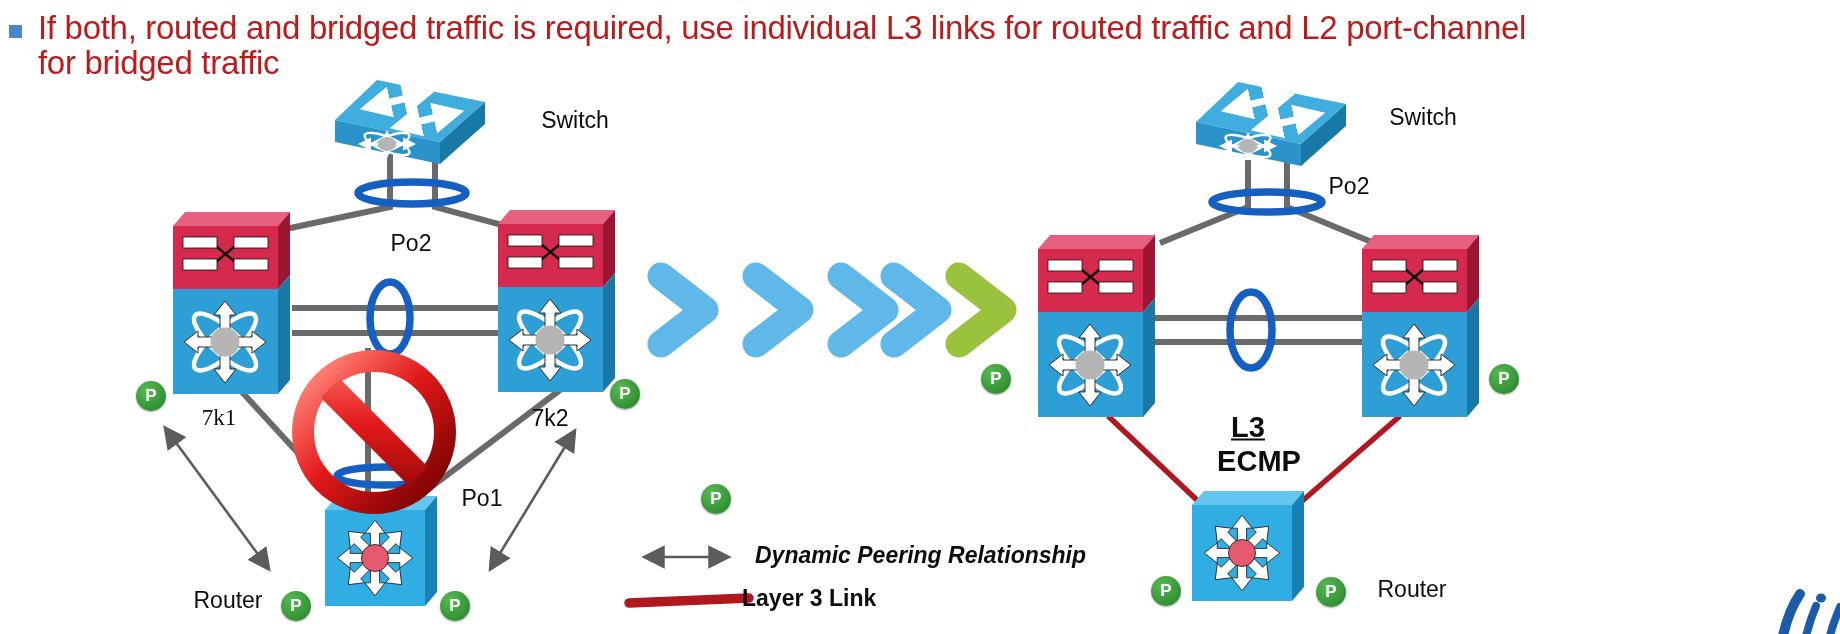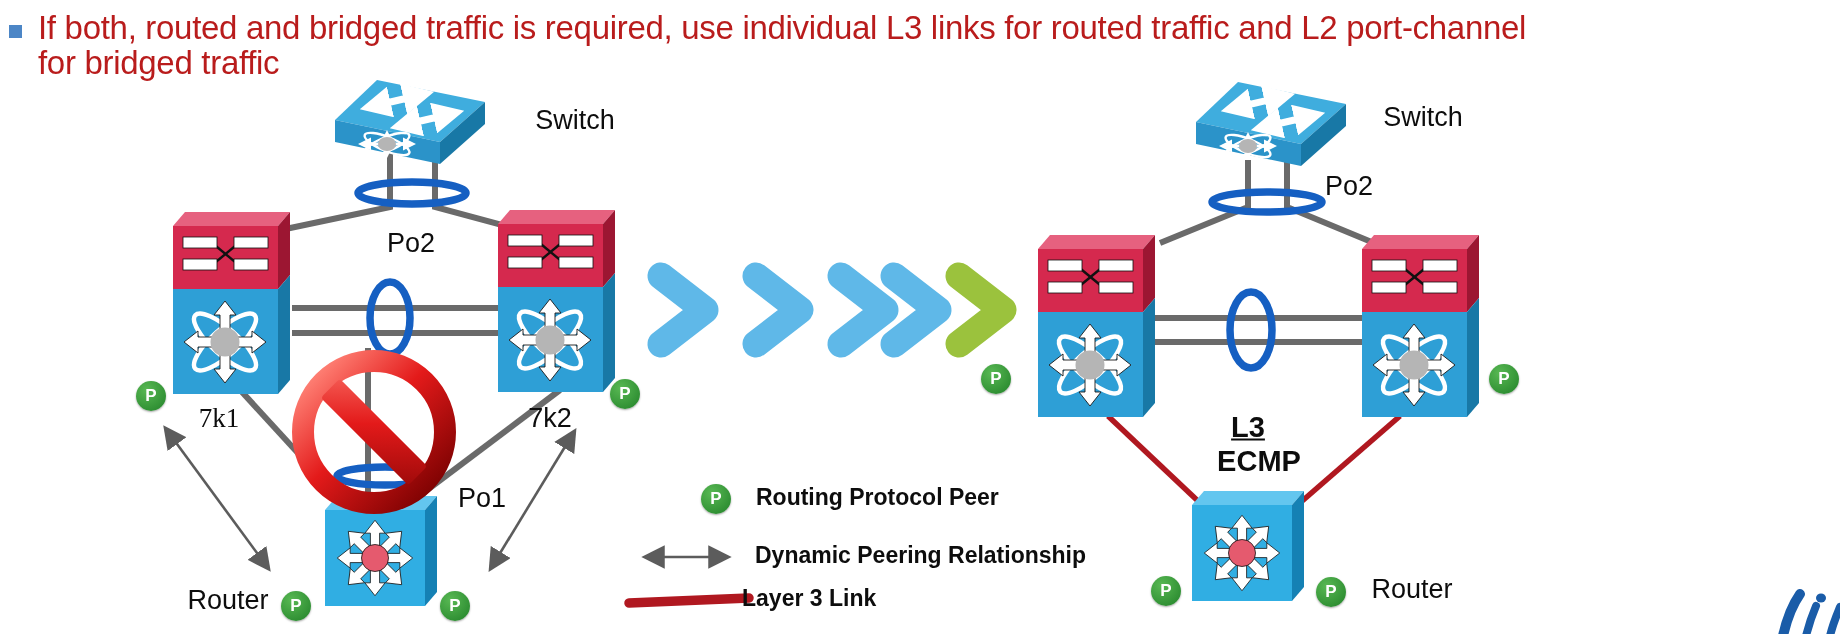--- a/index.html
+++ b/index.html
@@ -3,21 +3,21 @@
 <meta charset="utf-8">
 <style>
   html,body{margin:0;padding:0;background:#fff;}
   .stage{position:relative;width:1840px;height:634px;background:#ffffff;overflow:hidden;
          font-family:"Liberation Sans", sans-serif;}
   .stage svg.layer{position:absolute;left:0;top:0;}
   .title-block{position:absolute;left:0;top:8px;width:1836px;}
   .bullet{position:absolute;left:9px;top:17px;width:13px;height:13px;background:#4c86c6;}
   .title-text{position:absolute;left:38px;top:0;font-size:33px;line-height:40px;color:#b91c1c;
               letter-spacing:-0.3px;white-space:nowrap;text-align:center;}
-  .lbl{position:absolute;transform:translate(-50%,-50%);font-size:27px;color:#0d0d0d;white-space:nowrap;}
+  .lbl{position:absolute;transform:translate(-50%,-50%);font-size:23px;color:#0d0d0d;white-space:nowrap;}
   .lbl.bold{font-weight:bold;font-size:29px;}
   .legend-lbl{position:absolute;transform:translate(0,-50%);font-size:23px;font-weight:bold;color:#0d0d0d;white-space:nowrap;}
   .pbadge{position:absolute;width:30px;height:30px;border-radius:50%;
           background:radial-gradient(circle at 35% 30%, #58b853, #2f8f33 75%);
           color:#fff;font-weight:bold;font-size:17px;display:flex;align-items:center;justify-content:center;
           box-shadow:0 1px 2px rgba(0,0,0,.35);}
 </style>
 </head>
 <body>
 
@@ -175,22 +175,21 @@
   <div class="lbl" style="left:550px;top:418px;text-align:right;">7k2</div>
   <div class="lbl" style="left:482px;top:498px;">Po1</div>
   <div class="lbl" style="left:228px;top:600px;">Router</div>
 
   <div class="lbl" style="left:1423px;top:117px;">Switch</div>
   <div class="lbl" style="left:1349px;top:186px;">Po2</div>
   <div class="lbl bold" style="left:1248px;top:427px;text-decoration:underline;">L3</div>
   <div class="lbl bold" style="left:1259px;top:461px;">ECMP</div>
   <div class="lbl" style="left:1412px;top:589px;">Router</div>
 
-  <div class="legend-lbl" style="left:756px;top:497px;">Routing Protocol Peer</div>
-  <div class="legend-lbl" style="left:755px;top:555px;">Dynamic Peering Relationship</div>
+  <div class="legend-lbl" style="left:755px;top:555px;font-style:italic;">Dynamic Peering Relationship</div>
   <div class="legend-lbl" style="left:742px;top:598px;">Layer 3 Link</div>
 
   <div class="pbadge" style="left:136px;top:381px;">P</div>
   <div class="pbadge" style="left:610px;top:379px;">P</div>
   <div class="pbadge" style="left:281px;top:591px;">P</div>
   <div class="pbadge" style="left:440px;top:591px;">P</div>
   <div class="pbadge" style="left:981px;top:364px;">P</div>
   <div class="pbadge" style="left:1489px;top:364px;">P</div>
   <div class="pbadge" style="left:1151px;top:576px;">P</div>
   <div class="pbadge" style="left:1316px;top:577px;">P</div>

